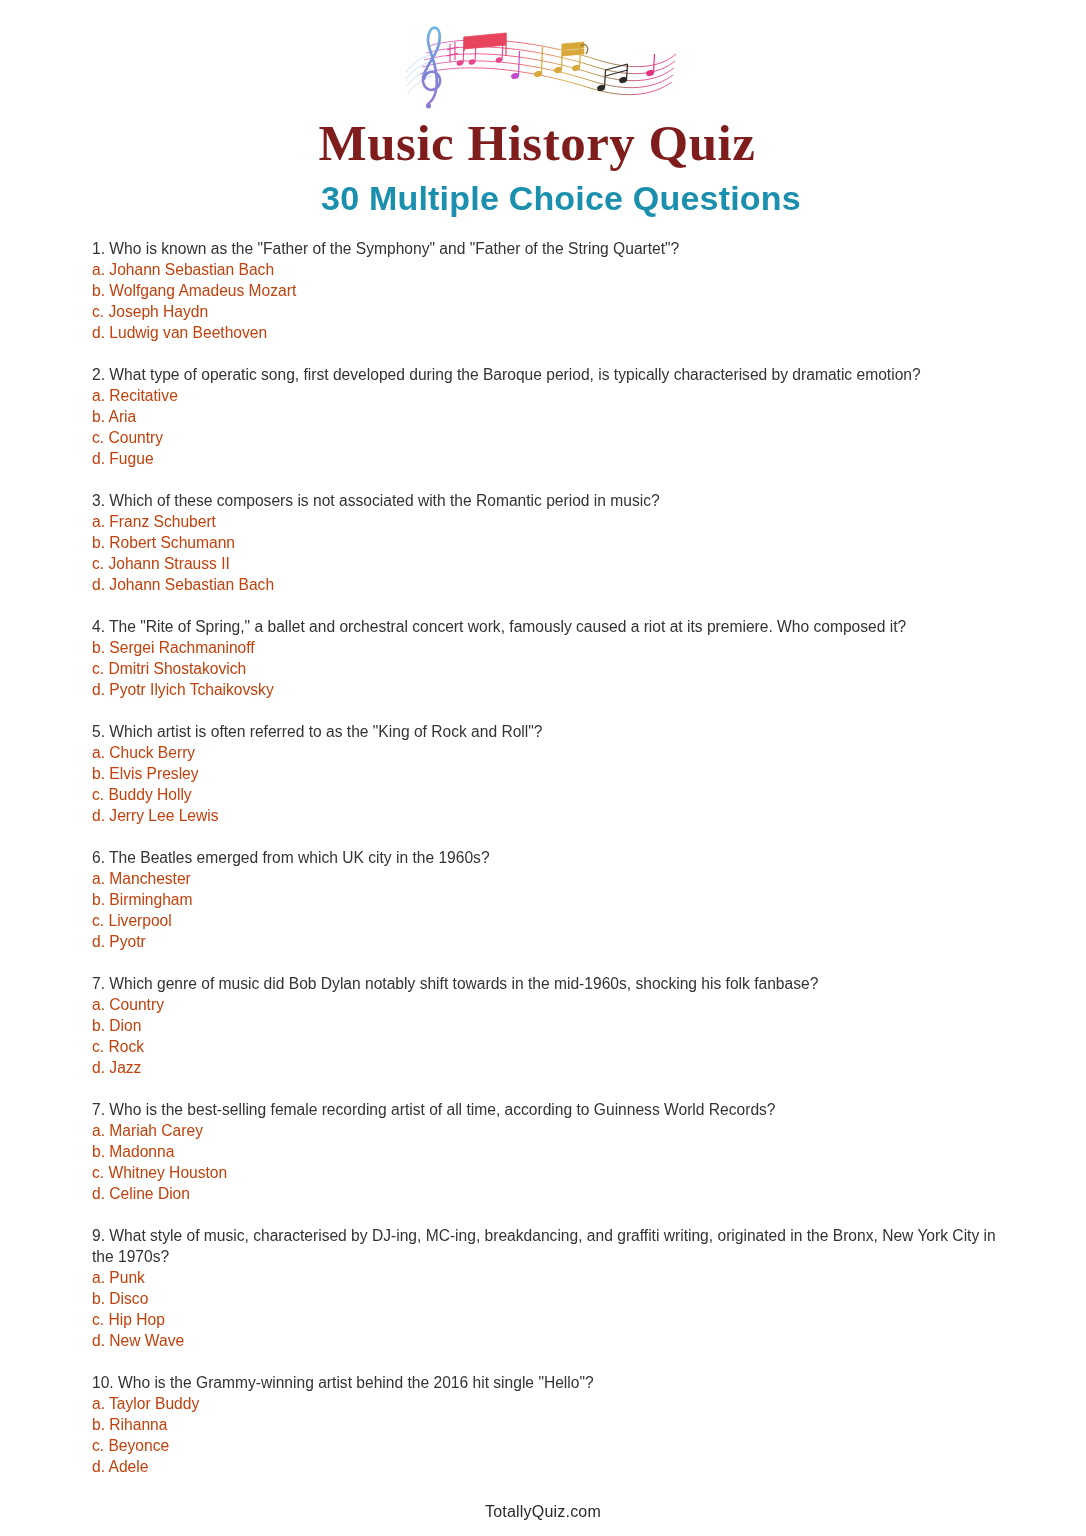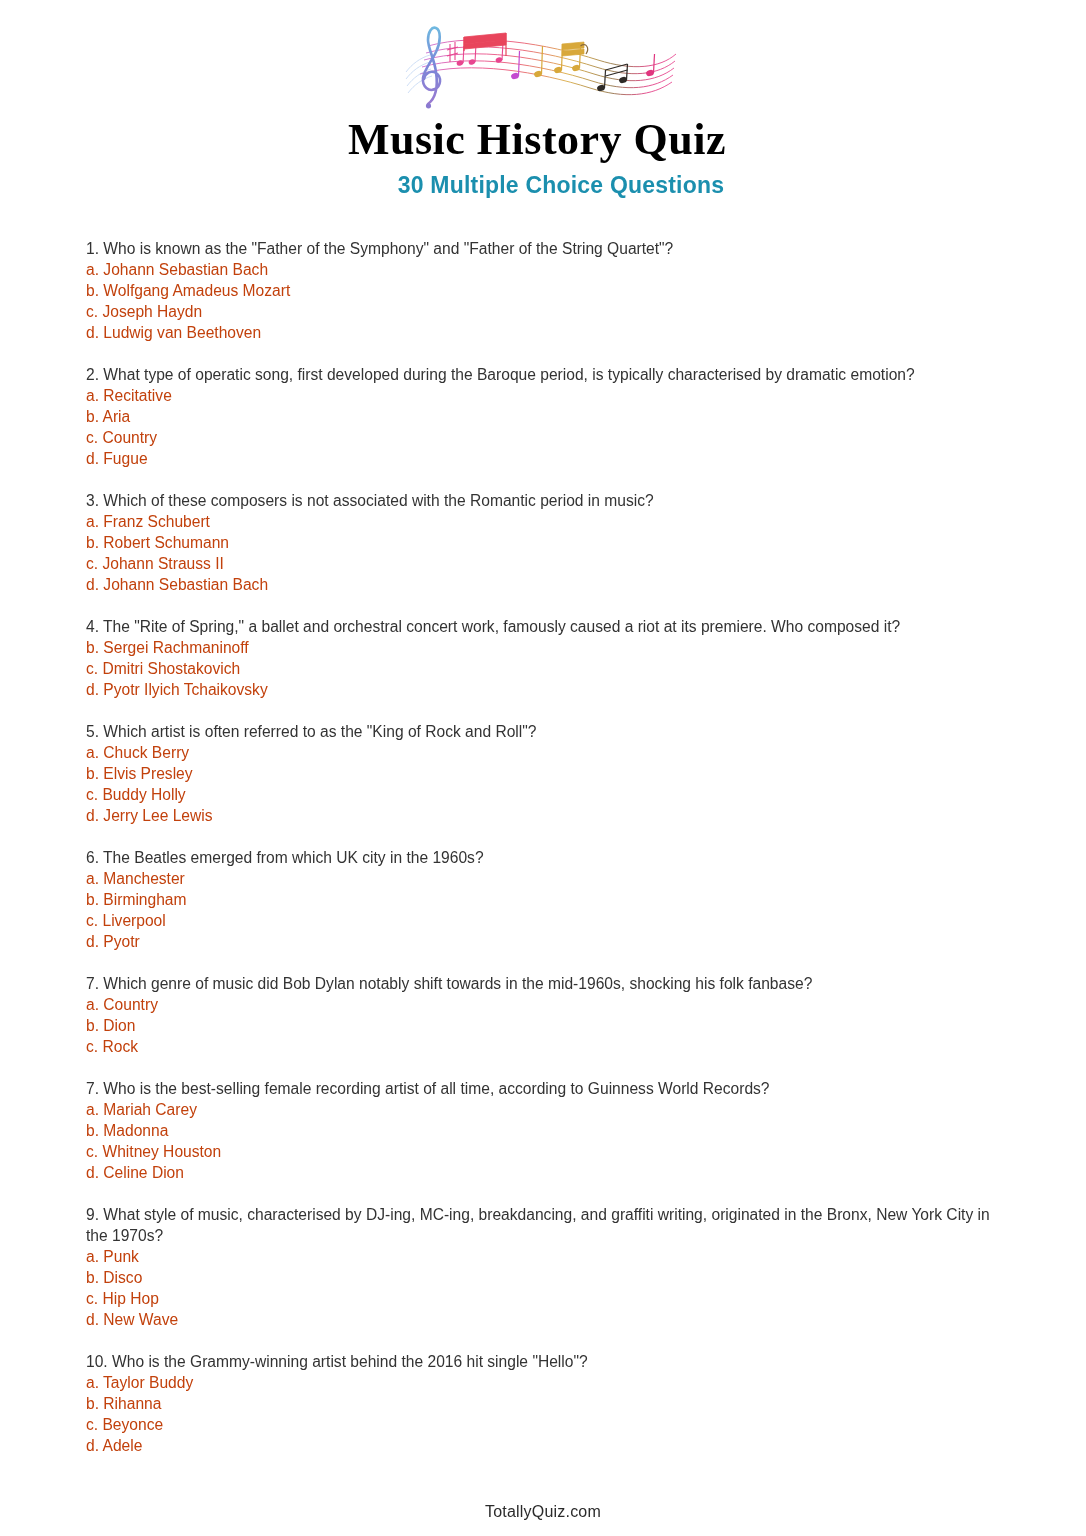--- a/index.html
+++ b/index.html
@@ -23,41 +23,41 @@
   }
   #music-graphic {
     display: block;
     margin: 0 auto;
     width: 290px;
     height: 96px;
   }
   #quiz-title {
     font-family: "Liberation Serif", "DejaVu Serif", serif;
     font-weight: bold;
-    font-size: 44px;
+    font-size: 51px;
     line-height: 1.0;
-    color: #000000;
+    color: #7f1d1d;
     letter-spacing: 0.5px;
     margin: 4px 12px 0 0;
   }
   #quiz-subtitle {
     font-family: "Liberation Sans", sans-serif;
     font-weight: bold;
-    font-size: 23px;
+    font-size: 34px;
     line-height: 1.0;
     color: #1B8FAE;
     letter-spacing: 0.2px;
     margin: 12px 0 0 0;
     padding-left: 36px;
   }
 
   
   #questions {
     position: absolute;
-    left: 86px;
+    left: 92px;
     top: 238px;
     width: 910px;
     color: #333333;
     font-size: 15.6px;
     line-height: 21px;
   }
   .question-block {
     margin-bottom: 21px;
   }
   .question-text {
@@ -234,20 +234,21 @@
       <p class="option-line">a. Manchester</p>
       <p class="option-line">b. Birmingham</p>
       <p class="option-line">c. Liverpool</p>
       <p class="option-line">d. Pyotr</p>
     </div>
     <div class="question-block">
       <p class="question-text">7. Which genre of music did Bob Dylan notably shift towards in the mid-1960s, shocking his folk fanbase?</p>
       <p class="option-line">a. Country</p>
       <p class="option-line">b. Dion</p>
       <p class="option-line">c. Rock</p>
+      <p class="option-line">d. Jazz</p>
     </div>
     <div class="question-block">
       <p class="question-text">7. Who is the best-selling female recording artist of all time, according to Guinness World Records?</p>
       <p class="option-line">a. Mariah Carey</p>
       <p class="option-line">b. Madonna</p>
       <p class="option-line">c. Whitney Houston</p>
       <p class="option-line">d. Celine Dion</p>
     </div>
     <div class="question-block">
       <p class="question-text">9. What style of music, characterised by DJ-ing, MC-ing, breakdancing, and graffiti writing, originated in the Bronx, New York City in the 1970s?</p>

